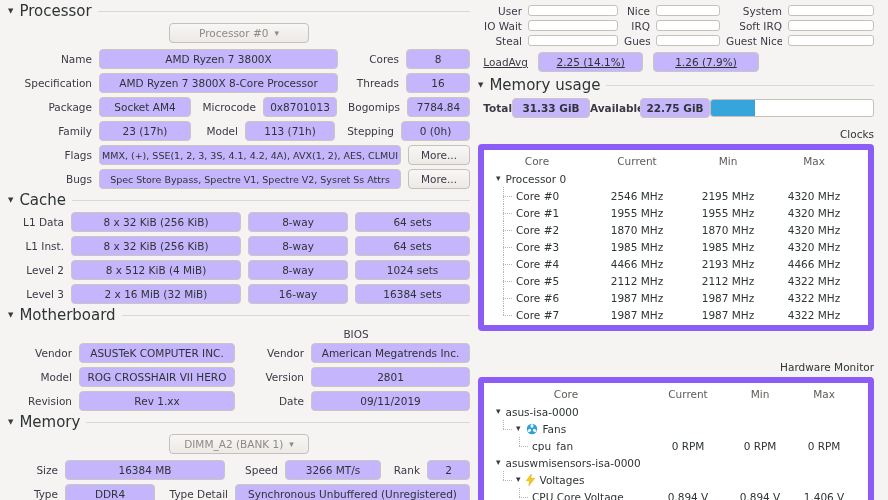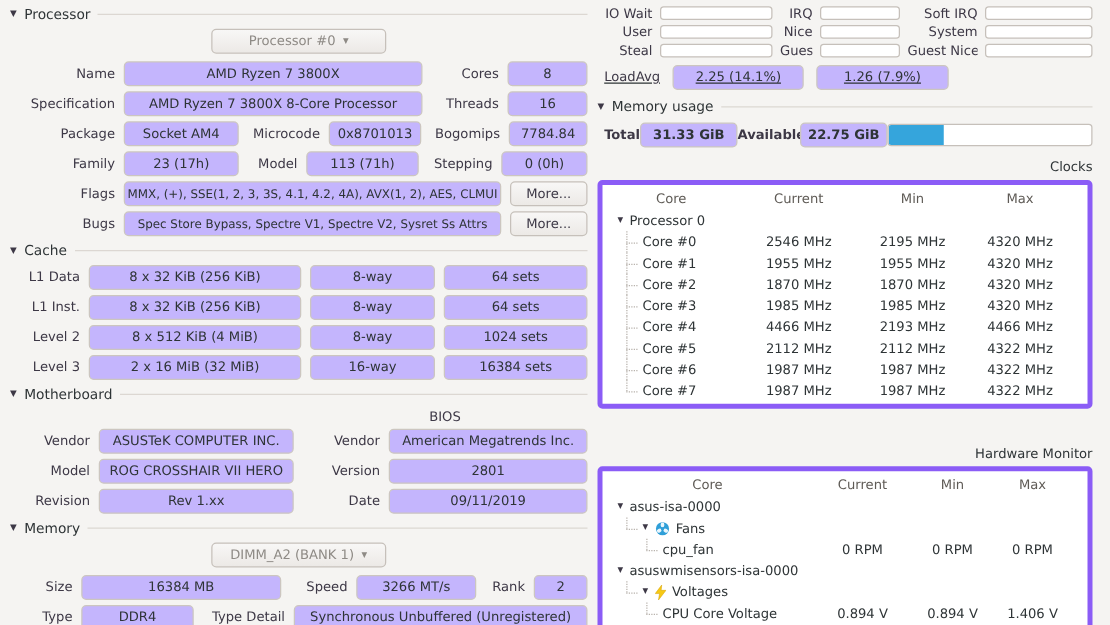--- a/index.html
+++ b/index.html
@@ -4,21 +4,21 @@
 <style>
   * { box-sizing: border-box; margin: 0; padding: 0; }
   body { font-family: "DejaVu Sans", "Liberation Sans", sans-serif; font-size: 10.5px; color: #2e3436; background: #fff; }
   .app { position: relative; width: 888px; height: 500px; background: #f5f4f2; overflow: hidden; }
   .left  { position: absolute; left: 8px;   top: 0; width: 462px; padding-top: 2px; }
   .right { position: absolute; left: 478px; top: 0; width: 396px; padding-top: 4px; }
 
   
   .sec { display: flex; align-items: center; gap: 6px; height: 14px; margin: 2px 0 5px 0; }
   .sec .exp { font-size: 7px; color: #3d3846; line-height: 1; cursor: pointer; }
-  .sec .sec-title { font-size: 11px; color: #2e3436; white-space: nowrap; }
+  .sec .sec-title { font-size: 15px; color: #2e3436; white-space: nowrap; }
   .sec .rule { flex: 1; height: 1px; background: #dcd7d2; }
 
   
   .row { display: grid; align-items: center; column-gap: 7px; height: 20px; margin-bottom: 4px; }
   .lbl { text-align: right; color: #3d3846; white-space: nowrap; overflow: hidden; }
   .field { height: 20px; background: #c4b5fd; border: 1px solid #ccc6c0; border-radius: 4px;
            display: flex; align-items: center; justify-content: center; padding: 0 5px;
            white-space: nowrap; overflow: hidden; }
   .field.tiny { font-size: 9.5px; }
 
@@ -43,21 +43,21 @@
   
   .r-usage { grid-template-columns: 44px 90px 26px 64px 56px 1fr; column-gap: 6px; height: 13px; margin-bottom: 2px; }
   .meter { height: 11px; background: #fff; border: 1px solid #c6c0ba; border-radius: 3px; }
   .r-load { grid-template-columns: 50px 1fr 1fr 1fr; column-gap: 10px; height: 20px; margin: 5px 0 6px 0; text-decoration: underline; }
   .r-total { grid-template-columns: 34px 78px 50px 70px 1fr; column-gap: 0; height: 20px; margin: 6px 0 0 0; font-weight: bold; }
   .pbar { position: relative; height: 18px; background: #fff; border: 1px solid #c6c0ba; border-radius: 3px; overflow: hidden; }
   .pbar .fill { position: absolute; left: 0; top: 0; bottom: 0; background: #35a5dc; }
 
   .panel-title { text-align: right; height: 14px; margin: 10px 0 2px 0; color: #2e3436; }
   .panel-title.hw { margin-top: 30px; }
-  .frame { background: #fff; border: 4px solid #8b5cf6; border-radius: 4px; padding: 2px 6px; }
+  .frame { background: #fff; border: 6px solid #8b5cf6; border-radius: 4px; padding: 2px 6px; }
   .thead { display: grid; align-items: center; height: 18px; color: #5f5b56; }
   .thead .cell { text-align: center; }
   .trow { display: grid; align-items: center; height: 17px; position: relative; }
   .trow .cell { text-align: center; white-space: nowrap; overflow: hidden; }
   .ck .thead, .ck .trow { grid-template-columns: 1fr 106px 76px 96px; }
   .hw .thead, .hw .trow { grid-template-columns: 1fr 92px 52px 76px; }
   .tname { display: flex; align-items: center; gap: 5px; white-space: nowrap; overflow: hidden; }
   .tname.root { padding-left: 6px; }
   .tname.ind1 { padding-left: 26px; }
   .tname.ind2 { padding-left: 42px; align-items: center; }
@@ -221,33 +221,33 @@
       <span class="lbl">Type</span>
       <span class="field">DDR4</span>
       <span class="lbl">Type Detail</span>
       <span class="field">Synchronous Unbuffered (Unregistered)</span>
     </div>
   </div>
 
   <div class="right">
 
     <div class="row r-usage">
+      <span class="lbl">User</span>
+      <span class="meter"></span>
+      <span class="lbl">Nice</span>
+      <span class="meter"></span>
+      <span class="lbl">System</span>
+      <span class="meter"></span>
+    </div>
+    <div class="row r-usage">
       <span class="lbl">IO Wait</span>
       <span class="meter"></span>
       <span class="lbl">IRQ</span>
       <span class="meter"></span>
       <span class="lbl">Soft IRQ</span>
-      <span class="meter"></span>
-    </div>
-    <div class="row r-usage">
-      <span class="lbl">User</span>
-      <span class="meter"></span>
-      <span class="lbl">Nice</span>
-      <span class="meter"></span>
-      <span class="lbl">System</span>
       <span class="meter"></span>
     </div>
     <div class="row r-usage">
       <span class="lbl">Steal</span>
       <span class="meter"></span>
       <span class="lbl">Guest</span>
       <span class="meter"></span>
       <span class="lbl">Guest Nice</span>
       <span class="meter"></span>
     </div>

